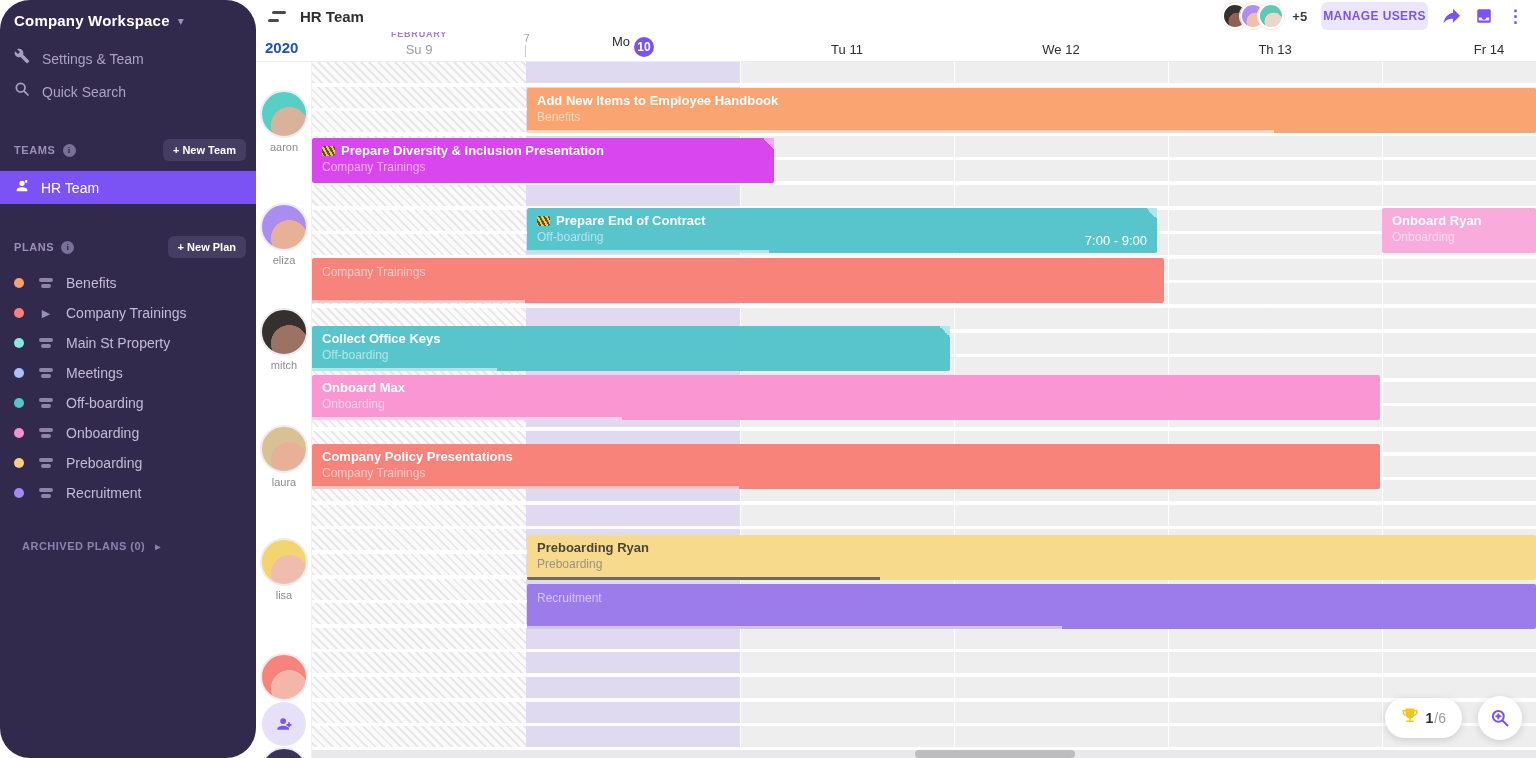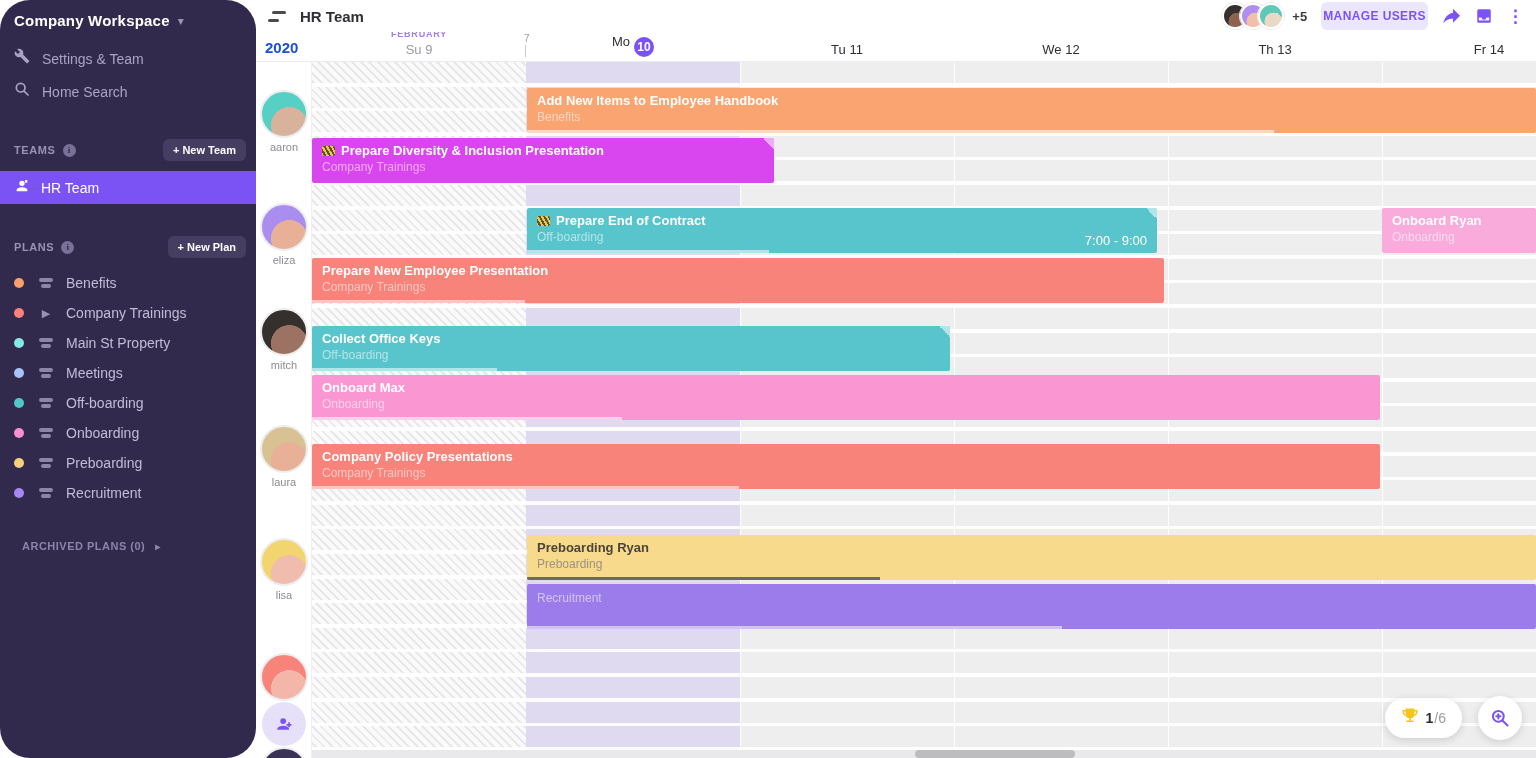--- a/index.html
+++ b/index.html
@@ -119,21 +119,21 @@
           <span><svg width="16" height="16" viewBox="0 0 24 24">
               <path d="M22.7 19l-9.1-9.1c.9-2.3.4-5-1.5-6.9-2-2-5-2.4-7.4-1.3L9 6 6 9 1.6 4.7C.4 7.1.9 10.1 2.9 12.1c1.9 1.9 4.6 2.4 6.9 1.5l9.1 9.1c.4.4 1 .4 1.4 0l2.3-2.3c.5-.4.5-1.1.1-1.4z" fill="#a9a1c2"></path>
             </svg></span>
           <span>Settings &amp; Team</span>
         </div>
         <div class="menu-item">
           <span><svg width="16" height="16" viewBox="0 0 24 24" fill="none" stroke="#a9a1c2" stroke-width="2.6" stroke-linecap="round">
               <circle cx="10" cy="10" r="6.5"></circle>
               <line x1="15.2" y1="15.2" x2="21" y2="21"></line>
             </svg></span>
-          <span>Home Search</span>
+          <span>Quick Search</span>
         </div>
       </nav>
 
     <div class="section-head">
       <span class="section-label">TEAMS</span>
       <span class="info-dot">i</span>
       <button class="side-btn">+ New Team</button>
     </div>
     <div id="teams-list">
         <div class="team-item active">
@@ -338,23 +338,20 @@
             <span class="task-fold"></span>
             <span class="task-progress" style="width: 242px;"></span>
           </div>
           <div class="task-bar" style="left: 1126px; top: 146px; width: 154px; background: rgb(249, 171, 220);">
             <div class="task-title">
               <span>Onboard Ryan</span>
             </div>
             <div class="task-plan">Onboarding</div>
           </div>
           <div class="task-bar" style="left: 56px; top: 196px; width: 852px; background: rgb(248, 131, 123);">
-            <div class="task-title">
-              <span>Prepare New Employee Presentation</span>
-            </div>
             <div class="task-plan">Company Trainings</div>
             <span class="task-progress" style="width: 213px;"></span>
           </div>
           <div class="task-bar" style="left: 56px; top: 264px; width: 638px; background: rgb(88, 197, 204);">
             <div class="task-title">
               <span>Collect Office Keys</span>
             </div>
             <div class="task-plan">Off-boarding</div>
             <span class="task-fold"></span>
             <span class="task-progress" style="width: 185px;"></span>

